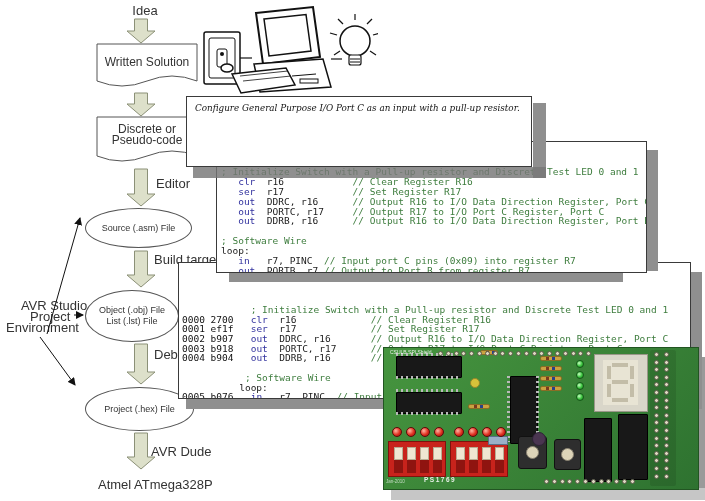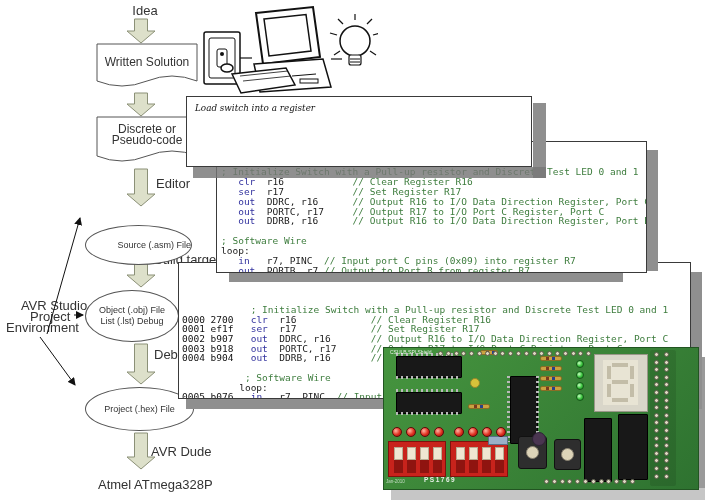--- a/index.html
+++ b/index.html
@@ -103,27 +103,27 @@
   <div class="doc-shape node" style="left:96px;top:116px;">
     <svg width="102" height="54">
         <path d="M1,1 H101 V40 Q76,30 51,40 Q26,50 1,40 Z" fill="#fff" stroke="#555" stroke-width="1"></path>
       </svg>
     <div class="doc-text" style="left:0;top:8px;width:102px;">
       <div>Discrete or</div>
       <div>Pseudo-code</div>
     </div>
   </div>
 
-  <div class="ellipse node" style="left:85px;top:225px;width:105px;height:38px;justify-content:flex-end;">
+  <div class="ellipse node" style="left:85px;top:208px;width:105px;height:38px;">
     <span>Source (.asm) File</span>
   </div>
 
   <div class="ellipse node" style="left:85px;top:290px;width:92px;height:50px;">
     <span><span>Object (.obj) File</span><br>
-          <span>List (.lst) Debug</span></span>
+          <span>List (.lst) File</span></span>
   </div>
 
   <div class="ellipse node" style="left:85px;top:387px;width:107px;height:42px;">
     <span>Project (.hex) File</span>
   </div>
 
   <div class="fc-label fc-center node" style="left:98px;top:477px;width:100px;">Atmel ATmega328P</div>
 
   <div class="fc-label" style="left:156px;top:176px;">Editor</div>
   <div class="fc-label" style="left:154px;top:252px;">Build target</div>
@@ -178,21 +178,21 @@
   <div class="shadow" id="sh-c-right"></div>
   <div class="shadow" id="sh-c-bottom"></div>
 
   <div class="win codebox" id="asm-win">
     <div id="asm-lines"><div class="cl"><span class="c-cm">; Initialize Switch with a Pull-up resistor and Discrete Test LED 0 and 1</span></div><div class="cl"><span class="c-kw">   clr</span><span class="c-op">  r16</span><span class="c-cm">            // Clear Register R16</span></div><div class="cl"><span class="c-kw">   ser</span><span class="c-op">  r17</span><span class="c-cm">            // Set Register R17</span></div><div class="cl"><span class="c-kw">   out</span><span class="c-op">  DDRC, r16</span><span class="c-cm">      // Output R16 to I/O Data Direction Register, Port C</span></div><div class="cl"><span class="c-kw">   out</span><span class="c-op">  PORTC, r17</span><span class="c-cm">     // Output R17 to I/O Port C Register, Port C</span></div><div class="cl"><span class="c-kw">   out</span><span class="c-op">  DDRB, r16</span><span class="c-cm">      // Output R16 to I/O Data Direction Register, Port B</span></div><div class="cl">&nbsp;</div><div class="cl"><span class="c-cm">; Software Wire</span></div><div class="cl"><span class="c-lbl">loop:</span></div><div class="cl"><span class="c-kw">   in</span><span class="c-op">   r7, PINC</span><span class="c-cm">  // Input port C pins (0x09) into register R7</span></div><div class="cl"><span class="c-kw">   out</span><span class="c-op">  PORTB, r7</span><span class="c-cm"> // Output to Port B from register R7</span></div></div>
   </div>
   <div class="shadow" id="sh-b-right"></div>
 
   <div class="win" id="note-win">
     <div id="note-lines">
-        <div>Load switch into a register</div>
+        <div>Configure General Purpose I/O Port C as an input with a pull-up resistor.</div>
       </div>
   </div>
   <div class="shadow" id="sh-a-right"></div>
   <div class="shadow" id="sh-a-bottom"></div>
 
   <div id="photo">
     <div class="headerstrip" style="left:266px;top:2px;width:26px;height:136px;"></div>
 
     <div class="ic" style="left:12px;top:8px;width:64px;height:20px;"></div>
     <div class="pins" style="left:12px;top:5px;width:64px;"></div>

